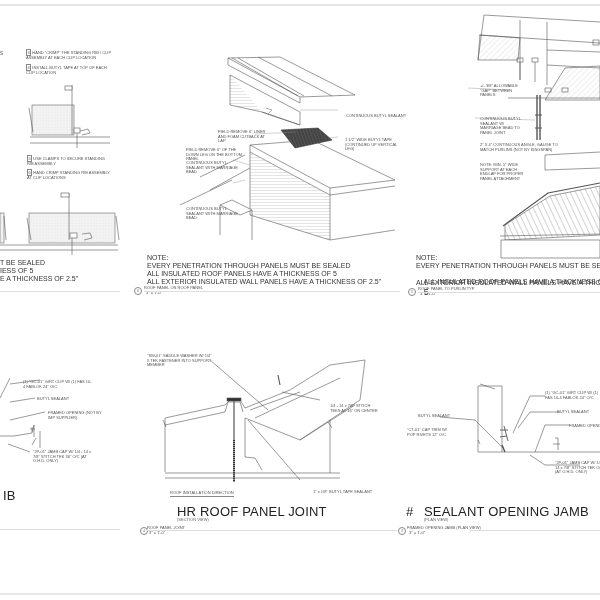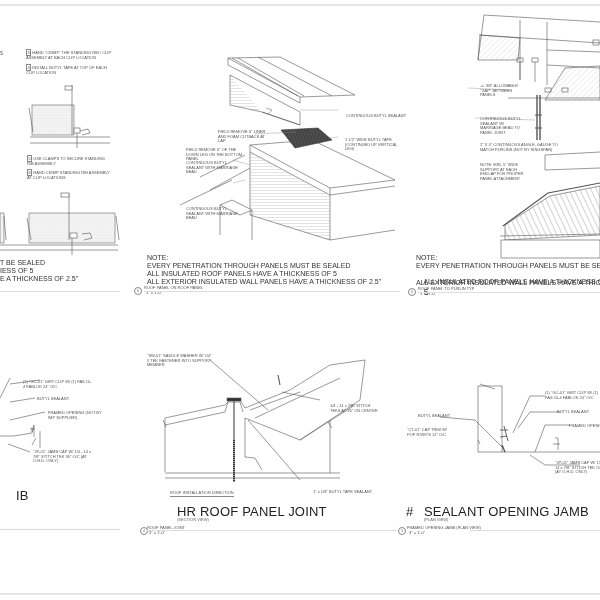--- a/index.html
+++ b/index.html
@@ -218,21 +218,21 @@
   <div class="t tiny" style="left:418px;top:287px;">ROOF PANEL TO PURLIN TYP</div>
   <div class="t tiny" style="left:420px;top:292px;">3" = 1'-0"</div>
   <div class="rule" style="left:418px;top:292px;width:182px;"></div>
 </div>
 
 <div>
   <div class="t callout" style="left:23px;top:380px;width:70px;white-space:normal;">(1) "GC-01" GIRT CLIP W/ (1) FAS 10-4 FABLOK 24" O/C</div>
   <div class="t callout" style="left:37px;top:397px;">BUTYL SEALANT</div>
   <div class="t callout" style="left:48px;top:411px;width:60px;white-space:normal;">FRAMED OPENING (NOT BY IMP SUPPLIER)</div>
   <div class="t callout" style="left:33px;top:450px;width:60px;white-space:normal;">"JP-01" JAMB CAP W/ 1/4 - 14 x 7/8" STITCH TEK 36" O/C (AT O.H.D. ONLY)</div>
-  <div class="t title" style="left:16px;top:489px;">IB</div>
+  <div class="t title" style="left:3px;top:489px;">IB</div>
   <div class="rule" style="left:0;top:529px;width:120px;"></div>
 </div>
 
 <div>
   <div class="t callout" style="left:147px;top:354px;width:68px;white-space:normal;">"SW-01" SADDLE WASHER W/ 1/4" // TEK FASTENER INTO SUPPORT MEMBER</div>
   <div class="t callout" style="left:330px;top:404px;width:50px;white-space:normal;">1/4 - 14 x 7/8" STITCH TEKS AT 16" ON CENTER</div>
   <div class="t callout" style="left:313px;top:490px;">1" x 1/8" BUTYL TAPE SEALANT</div>
   <div class="t callout" style="left:170px;top:491px;border-bottom:0.5px solid #888;">ROOF INSTALLATION DIRECTION</div>
 
   <div class="t title" style="left:177px;top:505px;">HR ROOF PANEL JOINT</div>

